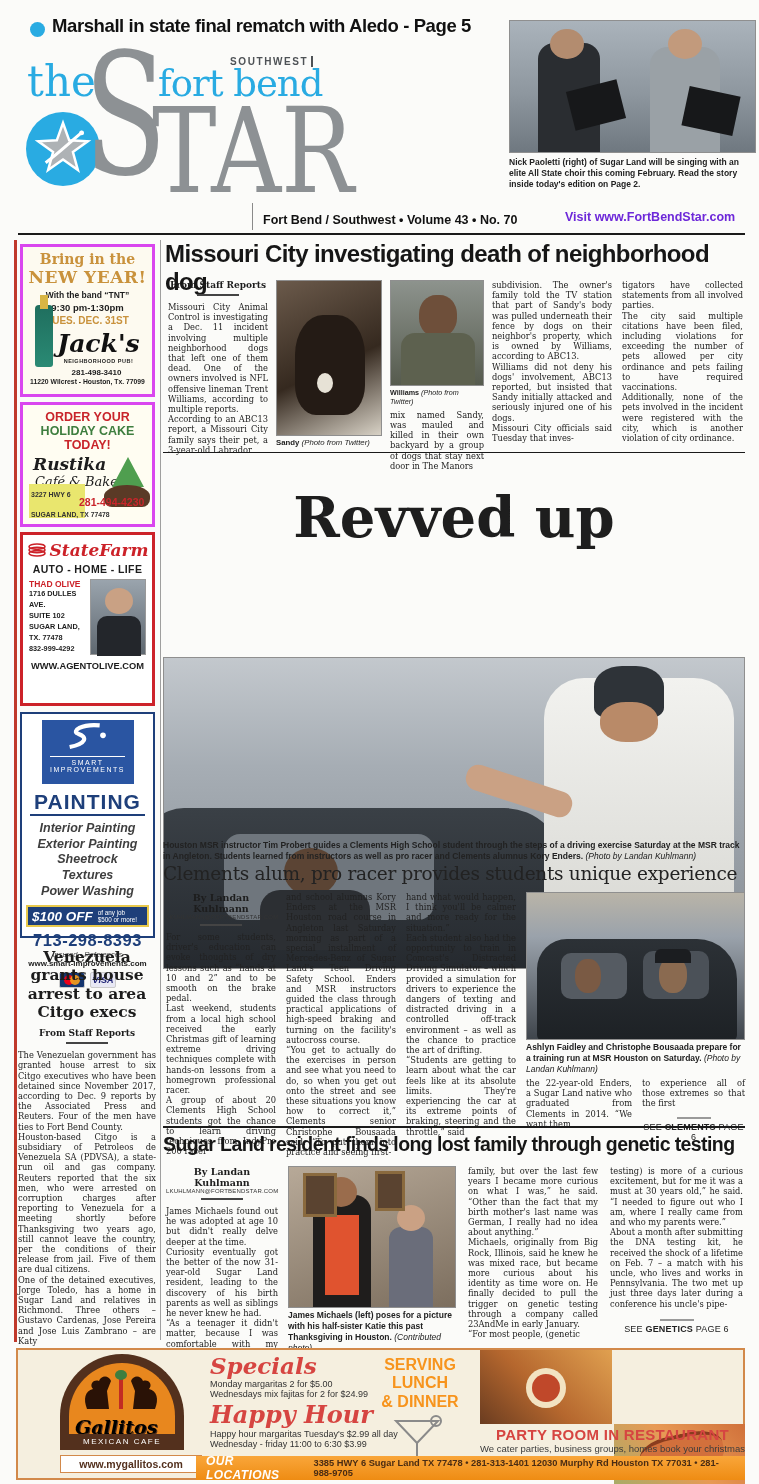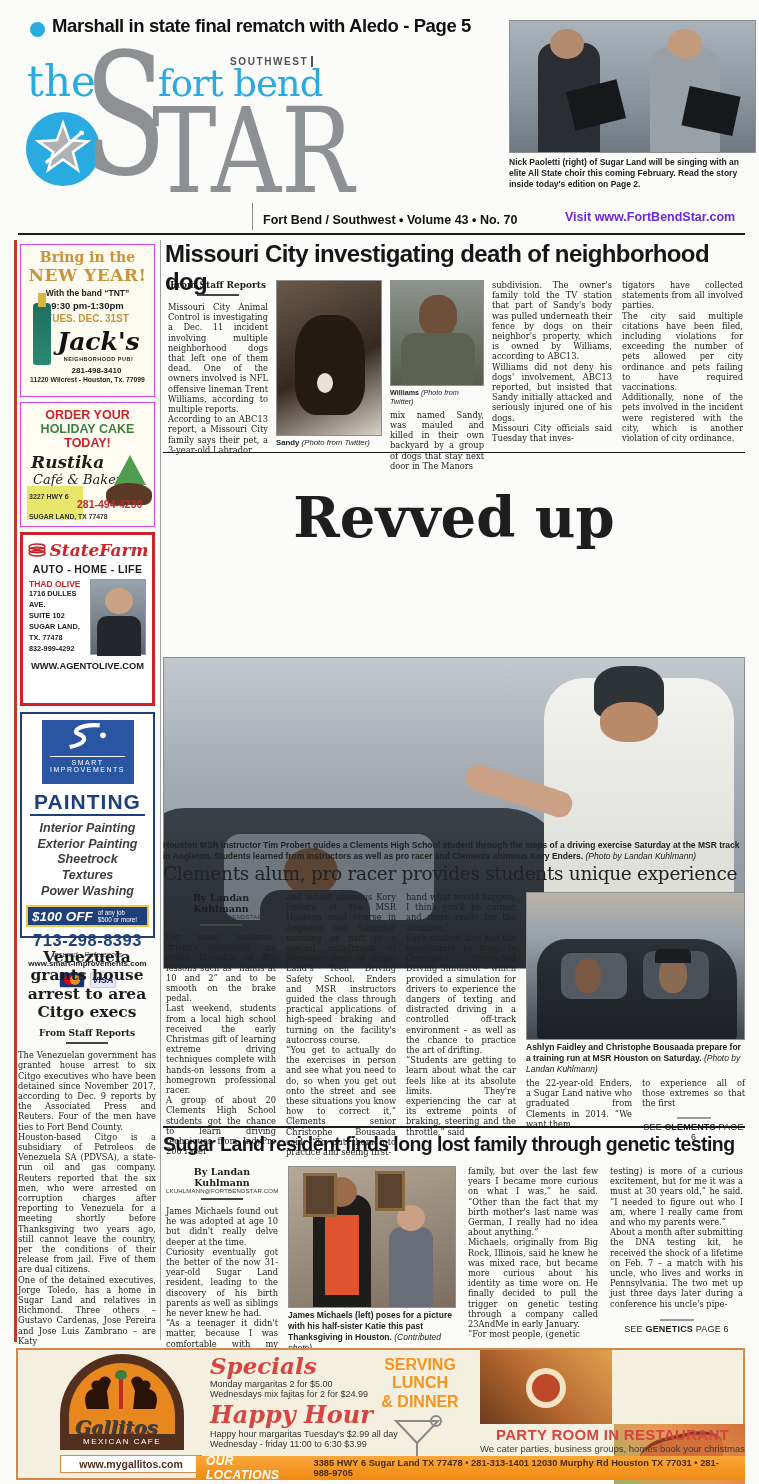--- a/index.html
+++ b/index.html
@@ -34,21 +34,21 @@
   .bt { font-family:"DejaVu Serif", serif; font-size:8.3px; line-height:1.23; text-align:justify; white-space:pre-line; color:#222; }
   .byline { font-family:"DejaVu Serif", serif; font-weight:bold; font-size:9px; text-align:center; }
   .byline-email { font-size:6px; text-align:center; letter-spacing:0.2px; color:#333; }
   .byline-rule { width:42px; height:2px; background:#444; margin:4px auto 6px; }
   .jump { font-size:9px; letter-spacing:0.2px; text-align:center; color:#222; }
   .jump b { font-weight:bold; }
   .jump-rule { width:34px; height:2px; background:#9a9a9a; margin:0 auto 3px; }
   .vdiv { width:1px; background:#9f9f9f; }
 
   
-  .ad { border:1px solid #d946ef; background:#fdfaf0; overflow:hidden; }
+  .ad { border:3px solid #d946ef; background:#fdfaf0; overflow:hidden; }
   .jx-tan { color:#c9923c; font-weight:bold; }
   .jx-name { font-family:"DejaVu Serif", serif; font-weight:bold; font-style:italic; font-size:25px; color:#111; }
   .rk-red { color:#c9252b; font-weight:bold; }
   .rk-green { color:#3e7e3f; font-weight:bold; }
   .sf { border:3px solid #cc2229; background:#fff; }
   .sf-brand { color:#cc2229; font-weight:bold; font-style:italic; font-size:17px; font-family:"DejaVu Serif", serif; }
   .sf-line { font-weight:bold; font-size:10.5px; letter-spacing:0.4px; text-align:center; }
   .sf-agent { color:#cc2229; font-weight:bold; font-size:8.5px; }
   .sf-addr { font-weight:bold; font-size:7.3px; line-height:1.5; white-space:pre-line; }
   .pt { border:2px solid #1e3f7a; background:#fff; }
@@ -64,21 +64,21 @@
   .gal-script { font-family:"DejaVu Serif", serif; font-style:italic; font-weight:bold; color:#d64541; }
   .gal-line { font-size:9px; color:#333; }
   .gal-serving { color:#f7941d; font-weight:bold; font-size:16px; line-height:1.15; text-align:center; }
   .gal-party { color:#d64541; font-weight:bold; font-size:15px; letter-spacing:0.3px; text-align:center; }
   .gal-party-sub { font-size:9.5px; color:#3c3c3c; text-align:center; }
   .gal-bar { background:linear-gradient(#f9a63a,#ef8c13); display:flex; align-items:center; gap:8px; padding:0 10px; }
   .gal-bar-label { color:#fff; font-weight:bold; font-style:italic; font-size:12px; letter-spacing:0.4px; }
   .gal-bar-text { color:#4a2c13; font-weight:bold; font-size:9.3px; }
   .gal-arch { width:124px; height:96px; border-radius:62px 62px 0 0; background:#e8871e; border:9px solid #53301d; border-bottom:0; position:relative; overflow:hidden; }
   .gal-band { position:absolute; left:0; right:0; bottom:0; height:16px; background:#53301d; color:#fff; font-size:8px; letter-spacing:1.5px; text-align:center; line-height:16px; }
-  .gal-name { position:absolute; left:6px; bottom:12px; font-size:19px; color:#404040; text-shadow:1px 1px 0 #53301d; }
+  .gal-name { position:absolute; left:6px; bottom:12px; font-size:19px; color:#000000; text-shadow:1px 1px 0 #53301d; }
   .gal-web { background:#fff; border:1px solid #d2894a; font-weight:bold; font-size:10.5px; color:#53301d; text-align:center; line-height:16px; }
 
   .mc { display:inline-flex; width:26px; height:16px; background:#14356f; border:1px solid #ccc; border-radius:2px; align-items:center; justify-content:center; position:relative; }
   .mc i { width:10px; height:10px; border-radius:50%; display:block; }
   .mc .c1 { background:#eb001b; margin-right:-4px; }
   .mc .c2 { background:#f79e1b; opacity:0.9; }
   .visa { display:inline-block; width:26px; height:16px; background:#e8e8f4; border:1px solid #ccc; border-radius:2px; color:#1a1f71; font-weight:bold; font-style:italic; font-size:9px; text-align:center; line-height:15px; }
 </style>
 </head>
 <body>

